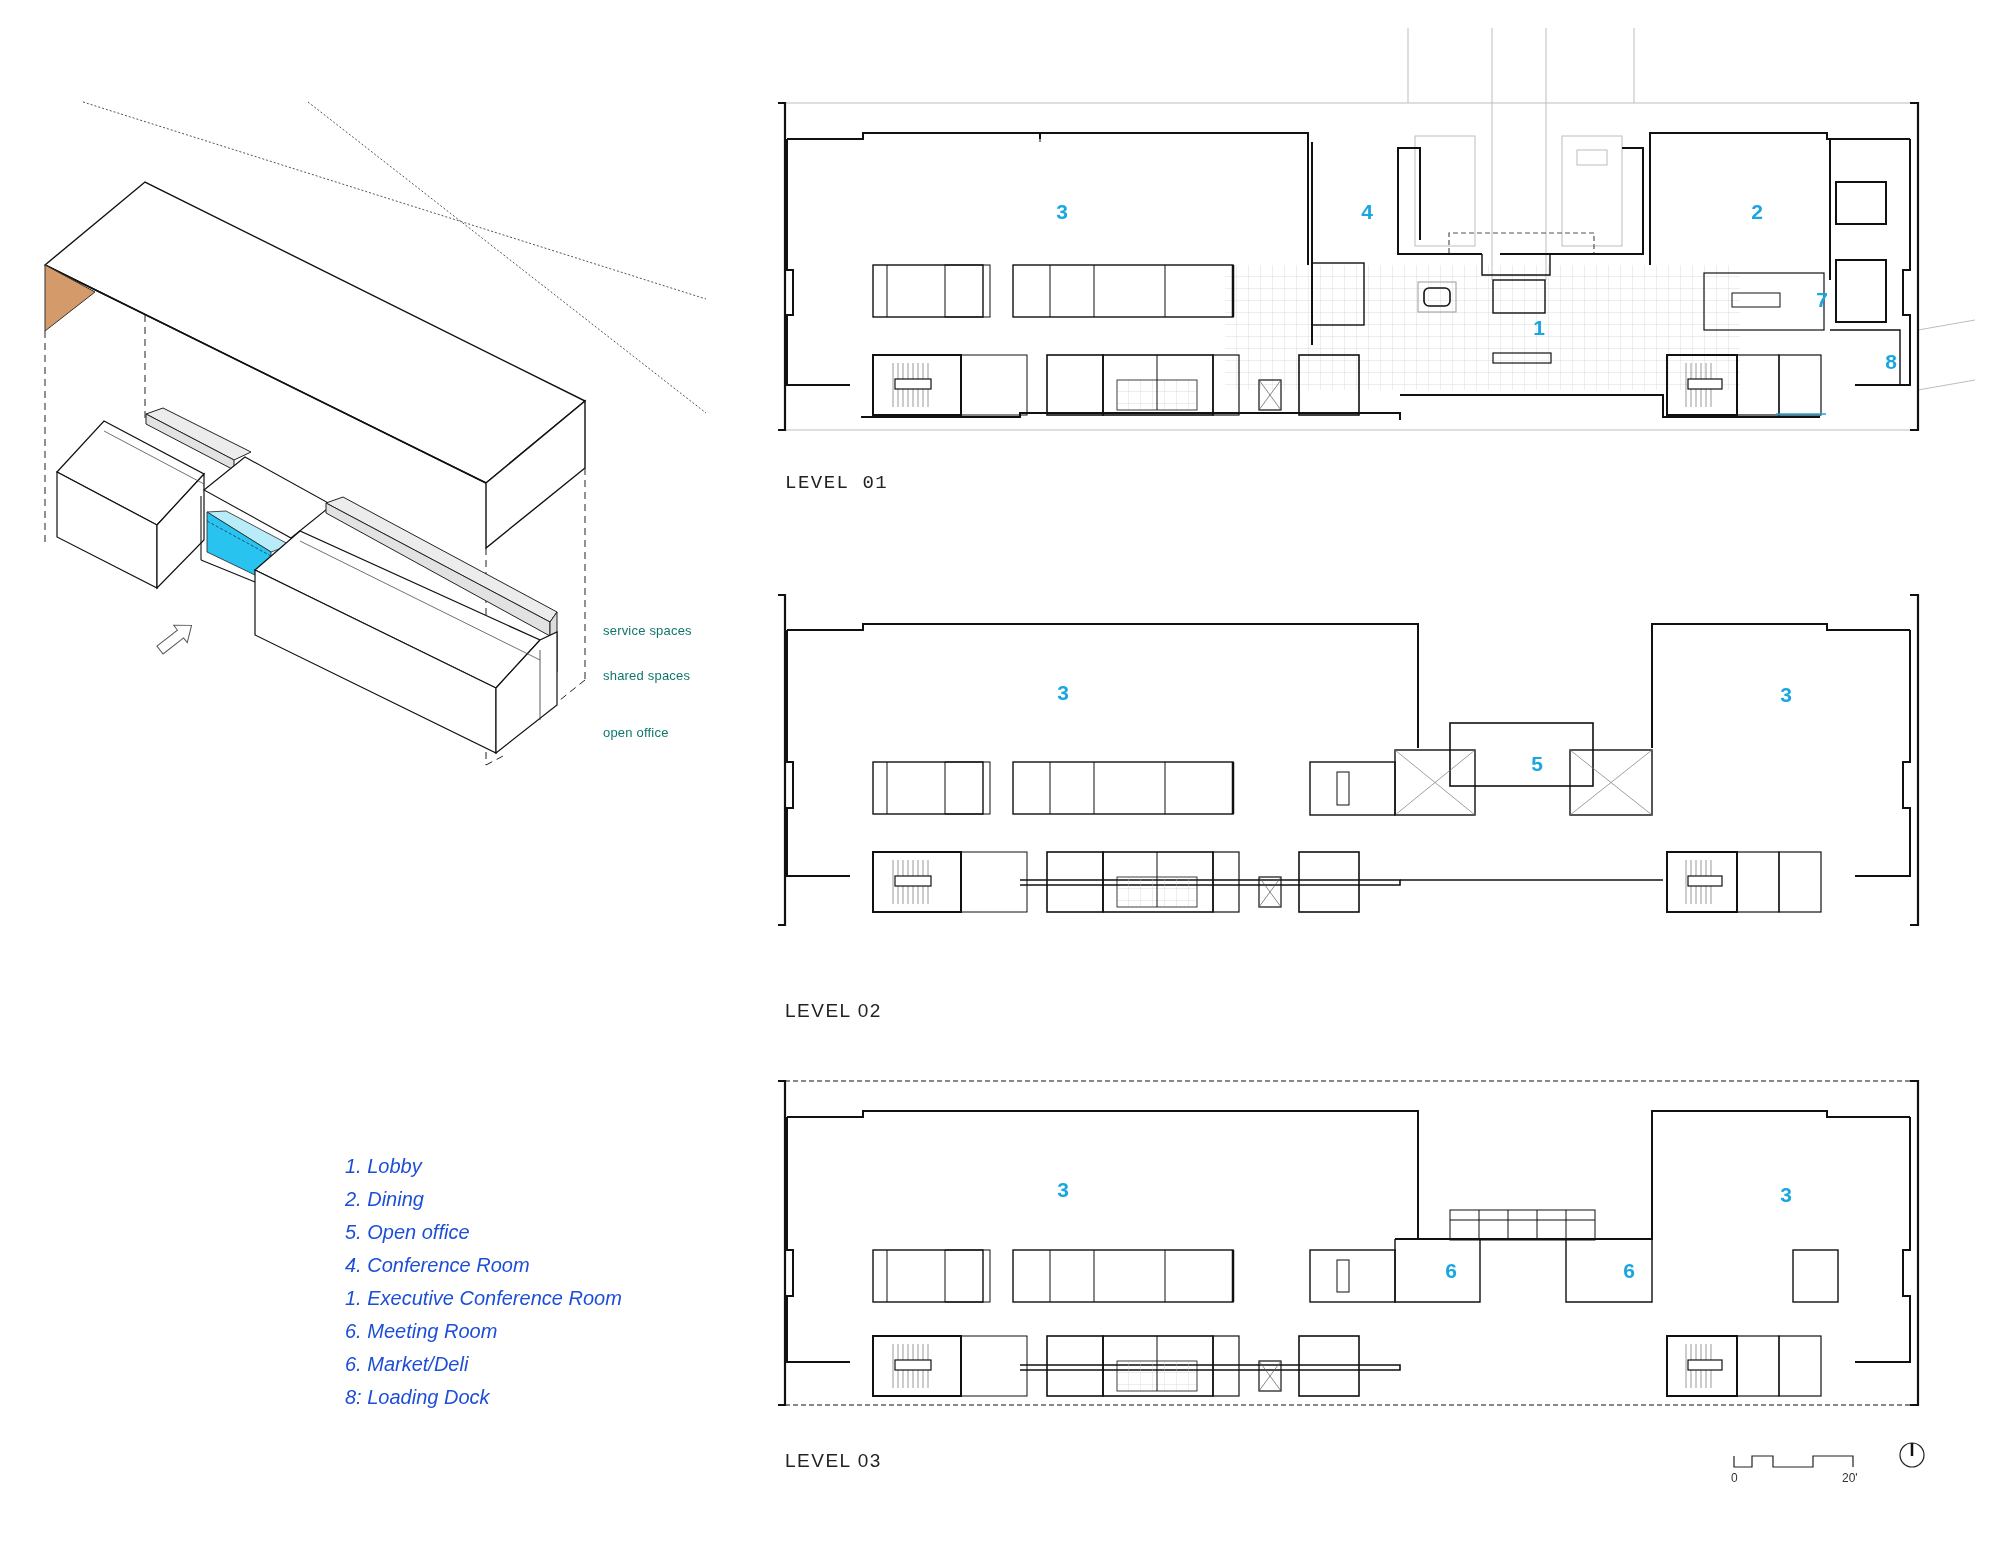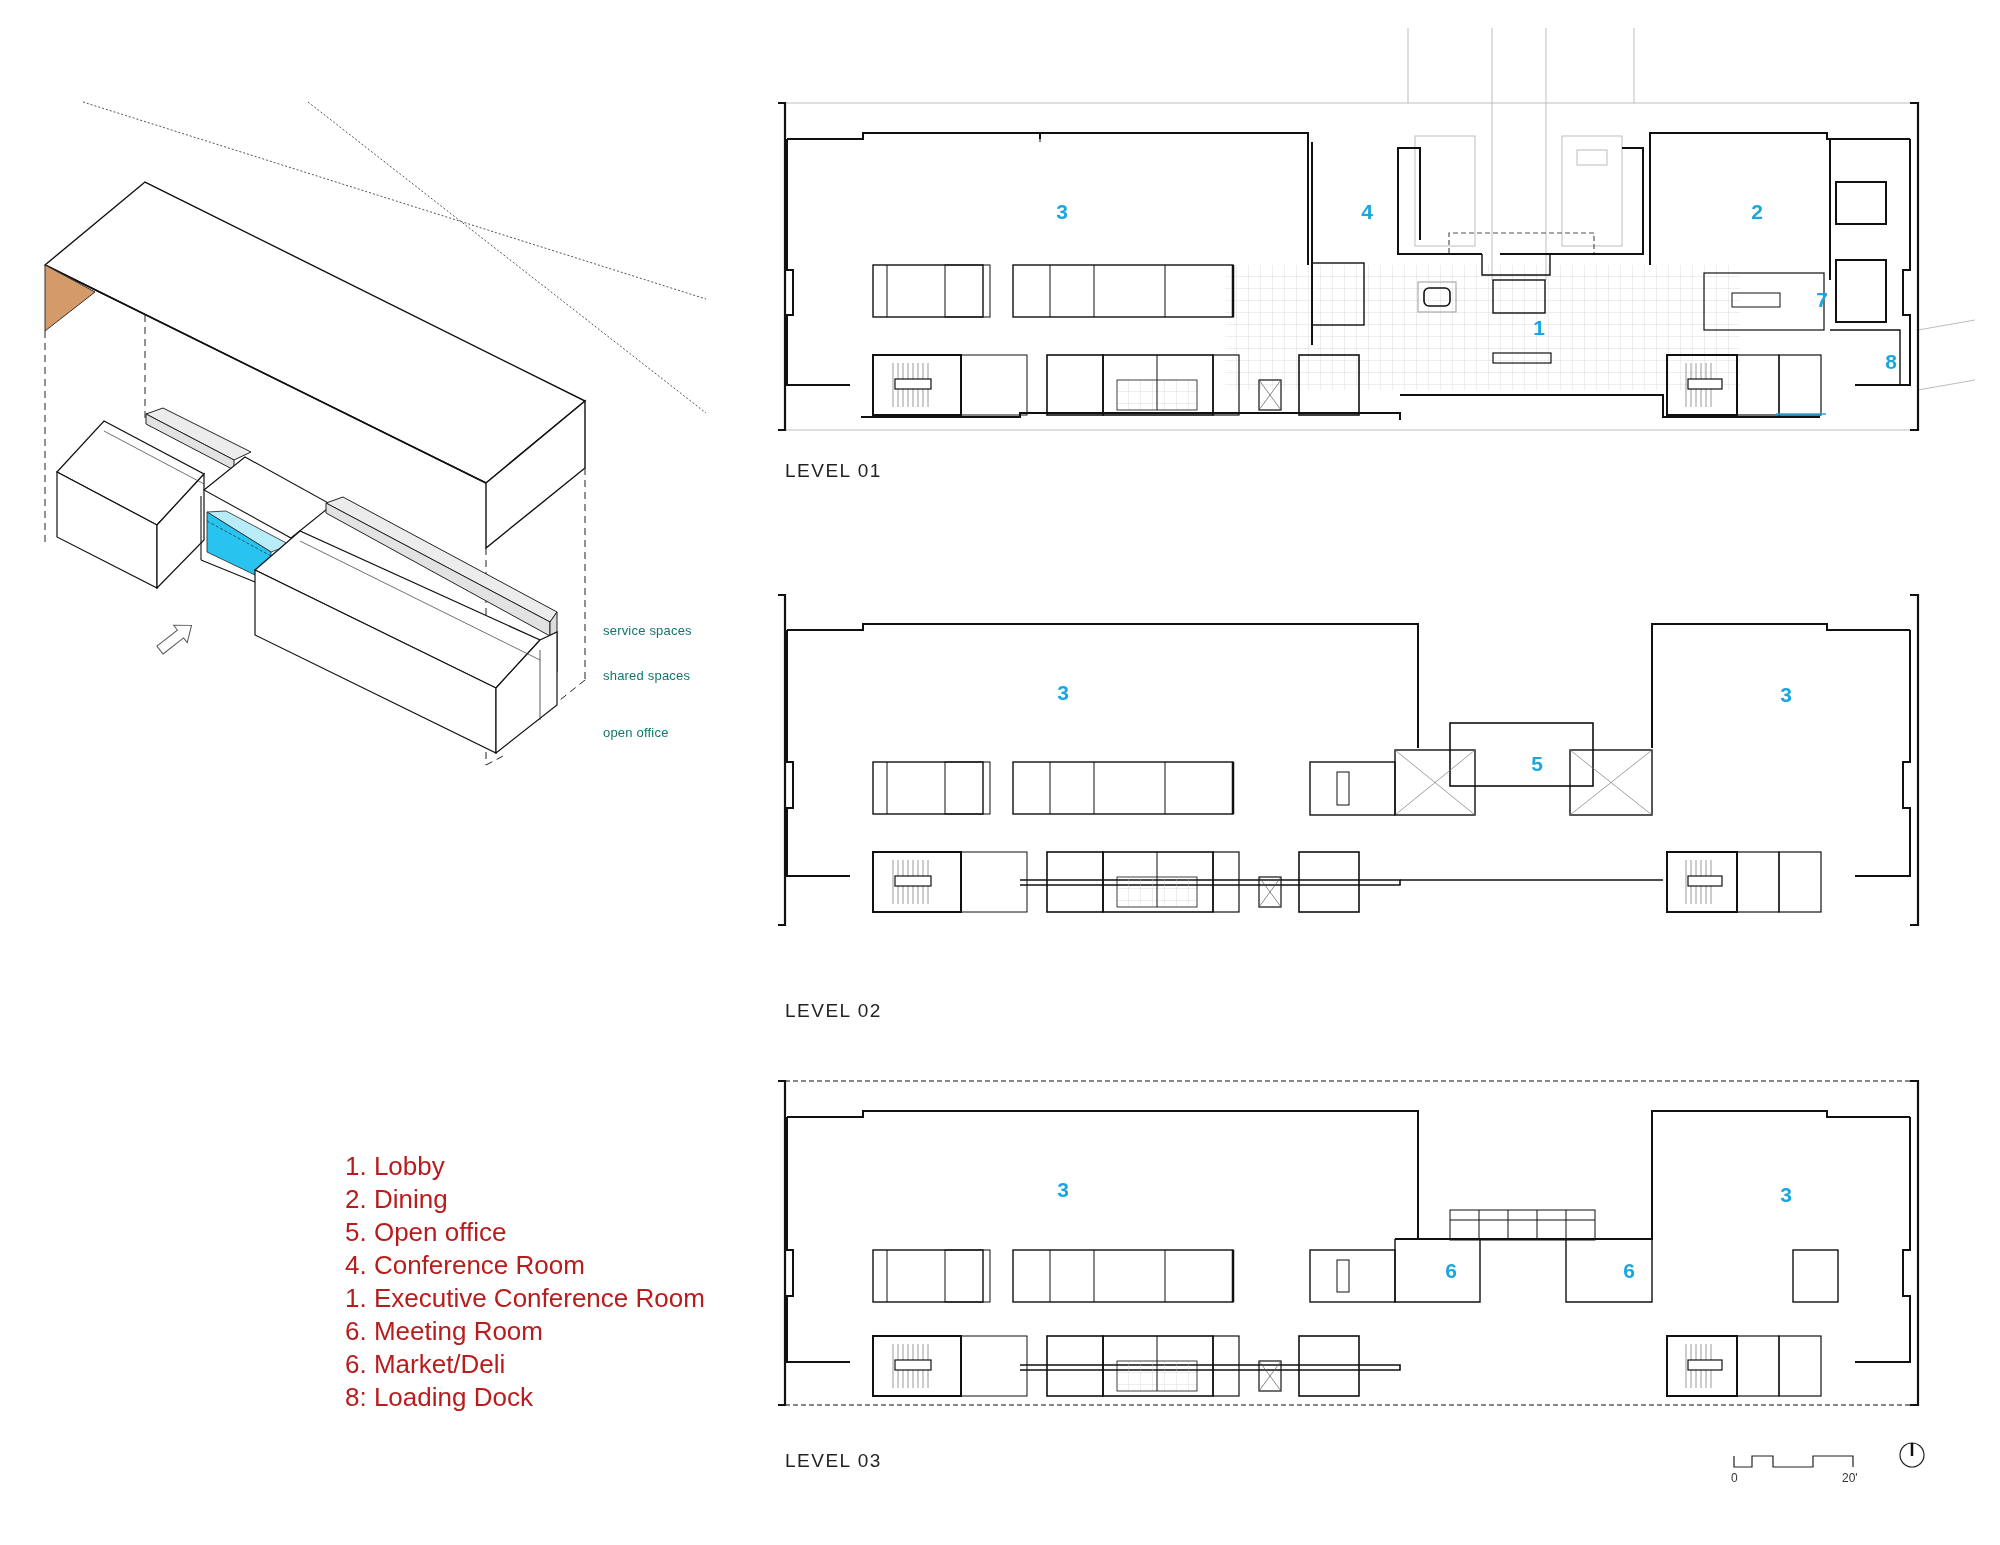--- a/index.html
+++ b/index.html
@@ -1,21 +1,21 @@
 <!DOCTYPE html>
 <html><head>
 <meta charset="utf-8">
 <style>
   html, body { margin: 0; padding: 0; background: #ffffff; }
   body { width: 2000px; height: 1545px; position: relative; overflow: hidden;
          font-family: "Liberation Sans", "DejaVu Sans", sans-serif; color: #222; }
   .abs { position: absolute; }
   svg { position: absolute; left: 0; top: 0; }
   .axo-label { position: absolute; font-size: 13px; color: #0f766e; letter-spacing: 0.2px; }
-  .legend { position: absolute; left: 345px; top: 1150px; font-size: 26px; line-height: 33px; color: #b91c1c; }
+  .legend { position: absolute; left: 345px; top: 1150px; font-size: 20px; line-height: 33px; color: #1d4ed8; font-style: italic; }
   .legend div { white-space: nowrap; }
   .level-label { position: absolute; font-size: 19px; letter-spacing: 1.5px; color: #222; }
   .room-num { position: absolute; font-size: 21px; font-weight: bold; color: #1aa6e0; transform: translate(-50%, -50%); }
   .scale-txt { position: absolute; font-size: 12px; color: #333; }
 </style>
 </head>
 <body>
 
 <div class="abs" style="left:0;top:0;width:720px;height:780px;">
   <svg width="720" height="780" viewBox="0 0 720 780">
@@ -304,18 +304,18 @@
   <div class="room-num" style="left:1786px;top:695px;">3</div>
   <div class="room-num" style="left:1537px;top:764px;">5</div>
 </div>
 <div>
   <div class="room-num" style="left:1063px;top:1190px;">3</div>
   <div class="room-num" style="left:1786px;top:1195px;">3</div>
   <div class="room-num" style="left:1451px;top:1271px;">6</div>
   <div class="room-num" style="left:1629px;top:1271px;">6</div>
 </div>
 
-<div class="level-label" style="left:785px;top:460px;">LEVEL 01</div>
+<div class="level-label" style="left:785px;top:472px;font-family:Liberation Mono, monospace;">LEVEL 01</div>
 <div class="level-label" style="left:785px;top:1000px;">LEVEL 02</div>
 <div class="level-label" style="left:785px;top:1450px;">LEVEL 03</div>
 
 <div class="scale-txt" style="left:1731px;top:1471px;">0</div>
 <div class="scale-txt" style="left:1842px;top:1471px;">20'</div>
 
 </body></html>

